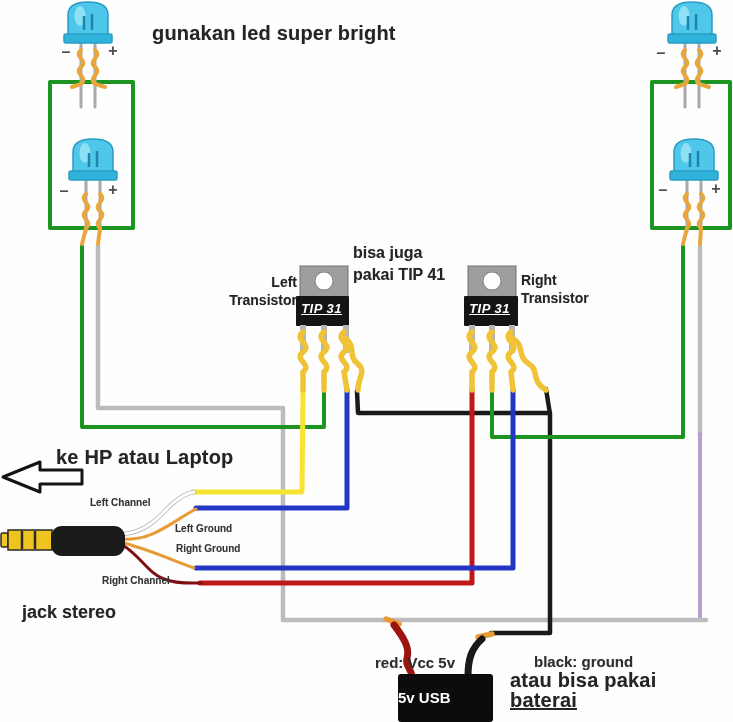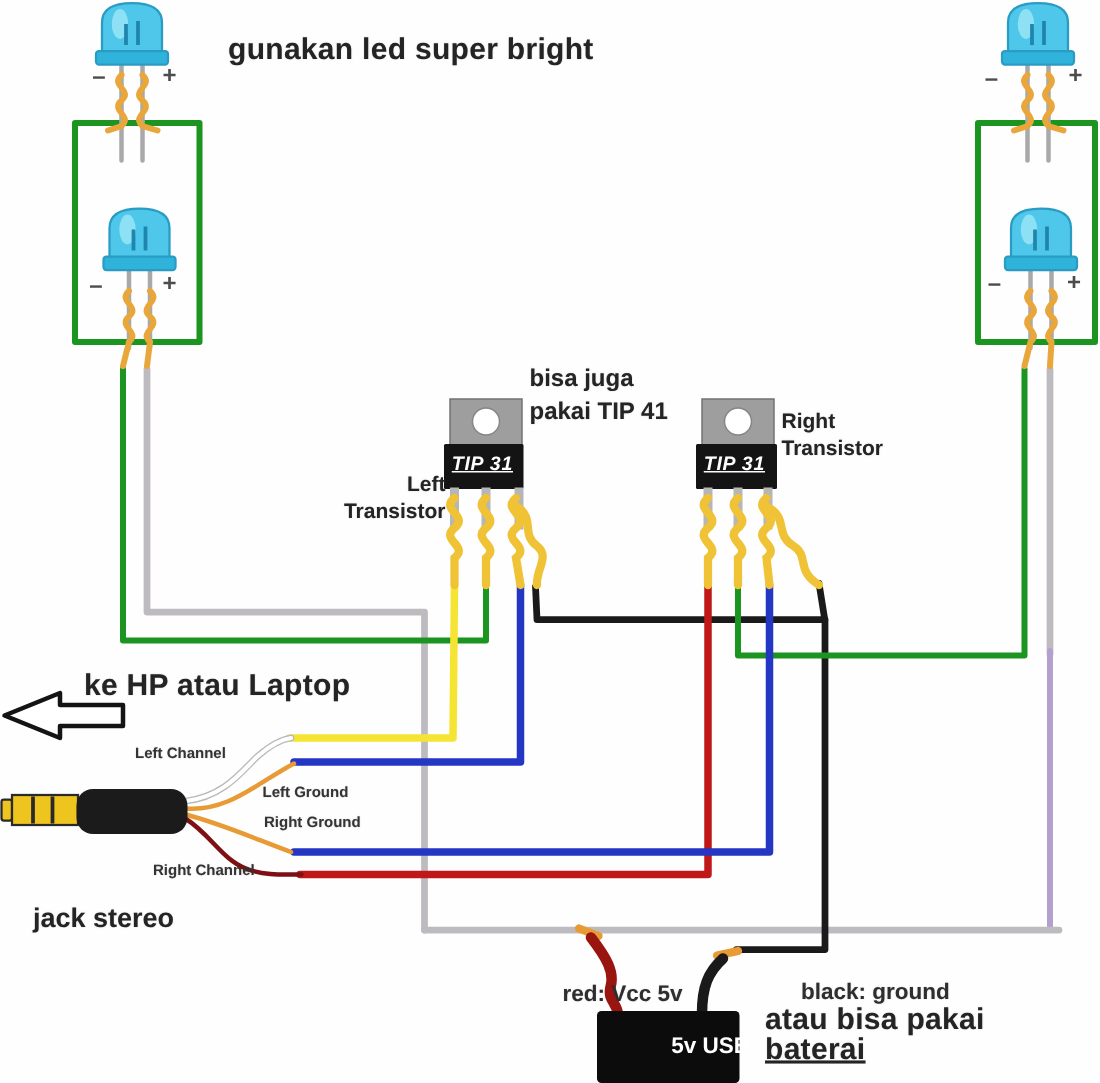--- a/index.html
+++ b/index.html
@@ -9,21 +9,21 @@
   .lbl{position:absolute;font-weight:bold;color:#242424;white-space:nowrap;
        text-shadow:0 0 1px rgba(40,40,40,.25);}
   .lbl.big{font-size:20px;letter-spacing:.2px;}
   .lbl.mid{font-size:14px;line-height:18px;}
   .lbl.note{font-size:16px;line-height:22px;}
   .lbl.small{font-size:10px;color:#343434;}
   .lbl.tiny{font-size:15px;color:#2e2e2e;padding-left:48px;}
   .lbl.white{color:#ffffff;text-shadow:none;}
   .lbl.tip{font-size:13px;font-style:italic;width:46px;text-align:right;letter-spacing:.5px;text-decoration:underline;}
   .lbl.pm{font-size:16px;color:#4c4c4c;width:16px;text-align:center;text-shadow:none;}
-  .rt{text-align:right;width:88px;margin-top:40px;}
+  .rt{text-align:right;width:88px;}
 </style>
 </head>
 <body>
 
 <div class="canvas">
 <svg width="733" height="722" viewBox="0 0 733 722">
   <g fill="none" stroke-linecap="round" stroke-linejoin="round">
 
     <rect x="50" y="82" width="83" height="146" stroke-width="4" stroke="#1c9420"></rect>
     <rect x="652" y="82" width="78" height="146" stroke-width="4" stroke="#1c9420"></rect>
@@ -160,21 +160,21 @@
 
 <div class="lbl small" style="left:90px;top:497px;">Left Channel</div>
 <div class="lbl small" style="left:175px;top:523px;">Left Ground</div>
 <div class="lbl small" style="left:176px;top:543px;">Right Ground</div>
 <div class="lbl small" style="left:90px;top:575px;margin-left:12px;">Right Channel</div>
 
 <div class="lbl tiny" style="left:327px;top:654px;">red: Vcc 5v</div>
 <div class="lbl tiny" style="left:486px;top:653px;">black: ground</div>
 <div class="lbl big" style="left:510px;top:669px;">atau bisa pakai</div>
 <div class="lbl big" style="left:510px;top:689px;text-decoration:underline;">baterai</div>
-<div class="lbl white" style="left:398px;top:689px;width:102px;text-align:right;font-size:15px;">5v USB</div>
+<div class="lbl white" style="left:398px;top:689px;width:102px;text-align:left;font-size:15px;">5v USB</div>
 
 <div class="lbl pm" style="left:58px;top:43px;">–</div>
 <div class="lbl pm" style="left:105px;top:42px;">+</div>
 <div class="lbl pm" style="left:56px;top:182px;">–</div>
 <div class="lbl pm" style="left:105px;top:181px;">+</div>
 <div class="lbl pm" style="left:653px;top:44px;">–</div>
 <div class="lbl pm" style="left:709px;top:42px;">+</div>
 <div class="lbl pm" style="left:655px;top:181px;">–</div>
 <div class="lbl pm" style="left:708px;top:180px;">+</div>
 </div>

